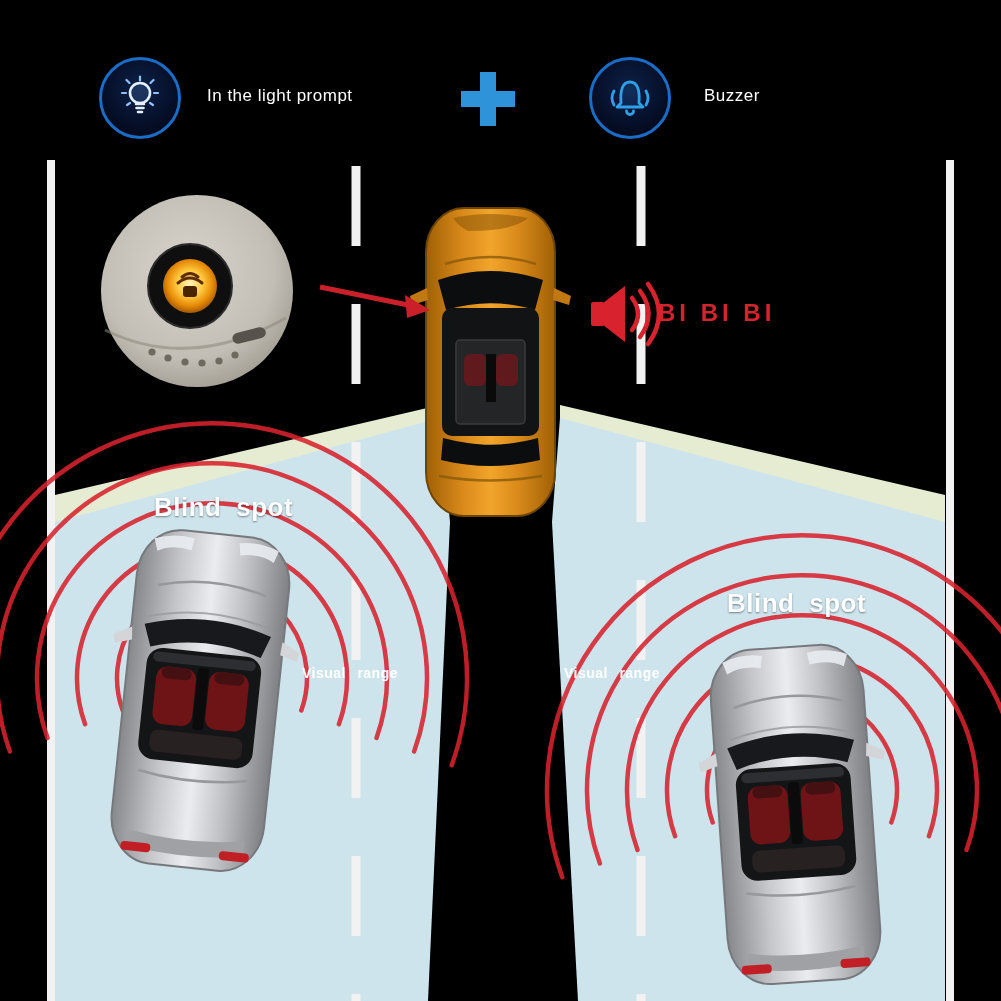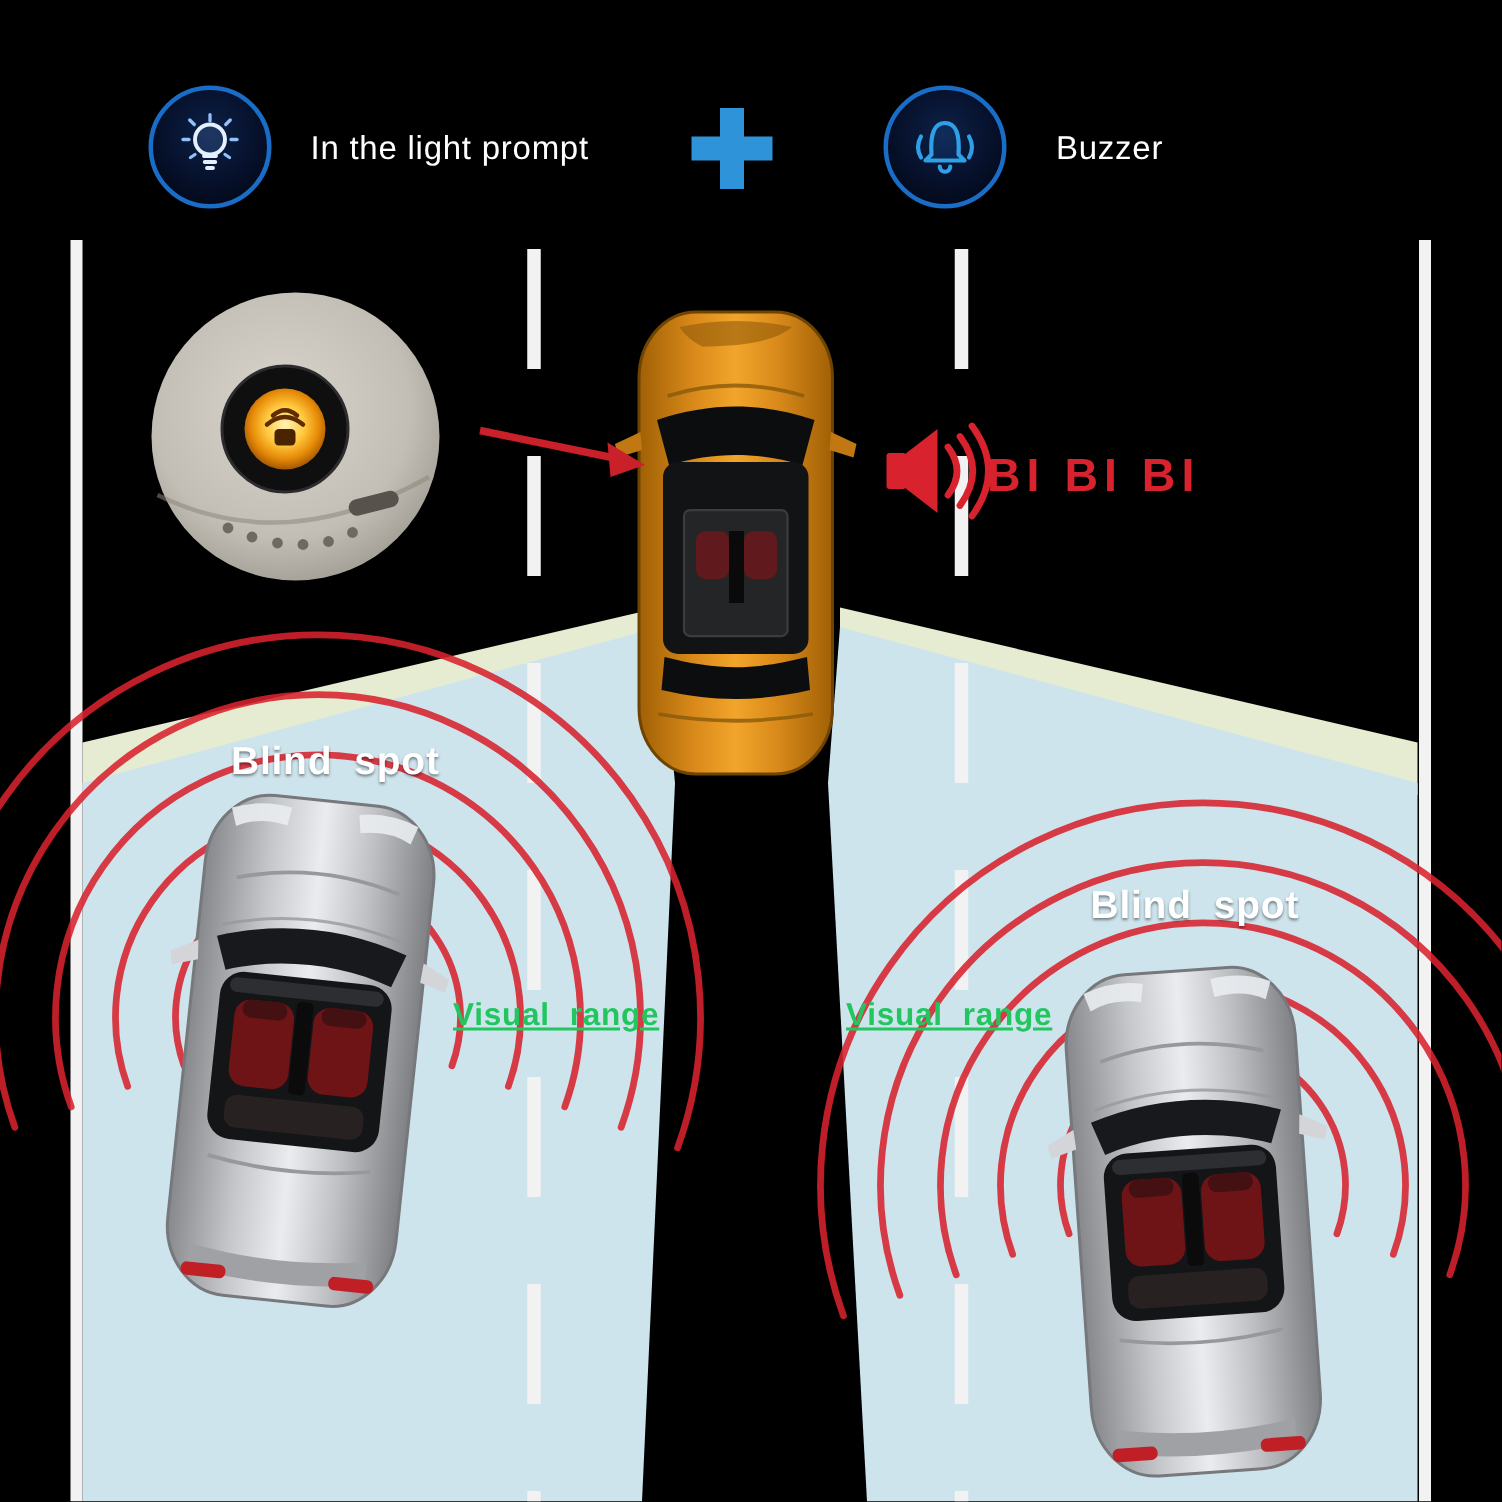--- a/index.html
+++ b/index.html
@@ -6,31 +6,31 @@
   body{width:1001px;height:1001px;position:relative;overflow:hidden;
        font-family:"Liberation Sans",sans-serif;}
   .stage{position:absolute;left:0;top:0;width:1001px;height:1001px;}
   svg.scene{position:absolute;left:0;top:0;z-index:1;}
 
   
   .icon-circle{position:absolute;width:82px;height:82px;border-radius:50%;
     border:3px solid #1a6dc6;box-sizing:border-box;z-index:3;
     background:radial-gradient(circle at 50% 38%,#0d2147 0%,#06102a 55%,#020510 100%);
     display:flex;align-items:center;justify-content:center;}
-  .hdr-label{position:absolute;color:#ffffff;font-size:22px;z-index:3;letter-spacing:0.5px;}
+  .hdr-label{position:absolute;color:#ffffff;font-size:17px;z-index:3;letter-spacing:0.5px;}
   .plus{position:absolute;left:461px;top:72px;width:54px;height:54px;z-index:3;}
   .plus .v{position:absolute;left:19px;top:0;width:16px;height:54px;background:#2e93d8;}
   .plus .h{position:absolute;left:0;top:19px;width:54px;height:16px;background:#2e93d8;}
 
   
   .blind{position:absolute;color:#ffffff;font-size:26px;font-weight:700;
     word-spacing:7px;letter-spacing:0.5px;text-shadow:0 1px 2px rgba(0,0,0,.45);z-index:2;}
-  .visual{position:absolute;color:#22c55e;font-size:21px;font-weight:600;
-    word-spacing:7px;letter-spacing:0.5px;z-index:2;text-decoration:underline;}
-  .beep{position:absolute;left:658px;top:299px;color:#d8232e;font-size:31px;
+  .visual{position:absolute;color:#ffffff;font-size:14px;font-weight:600;
+    word-spacing:7px;letter-spacing:0.5px;z-index:2;}
+  .beep{position:absolute;left:658px;top:299px;color:#d8232e;font-size:24px;
     font-weight:700;letter-spacing:4px;z-index:2;}
 </style>
 </head>
 <body>
 
 <div class="stage">
 
   <svg class="scene" width="1001" height="1001" viewBox="0 0 1001 1001">
     <defs>
       <linearGradient id="orangeG" x1="0" y1="0" x2="1" y2="0">

